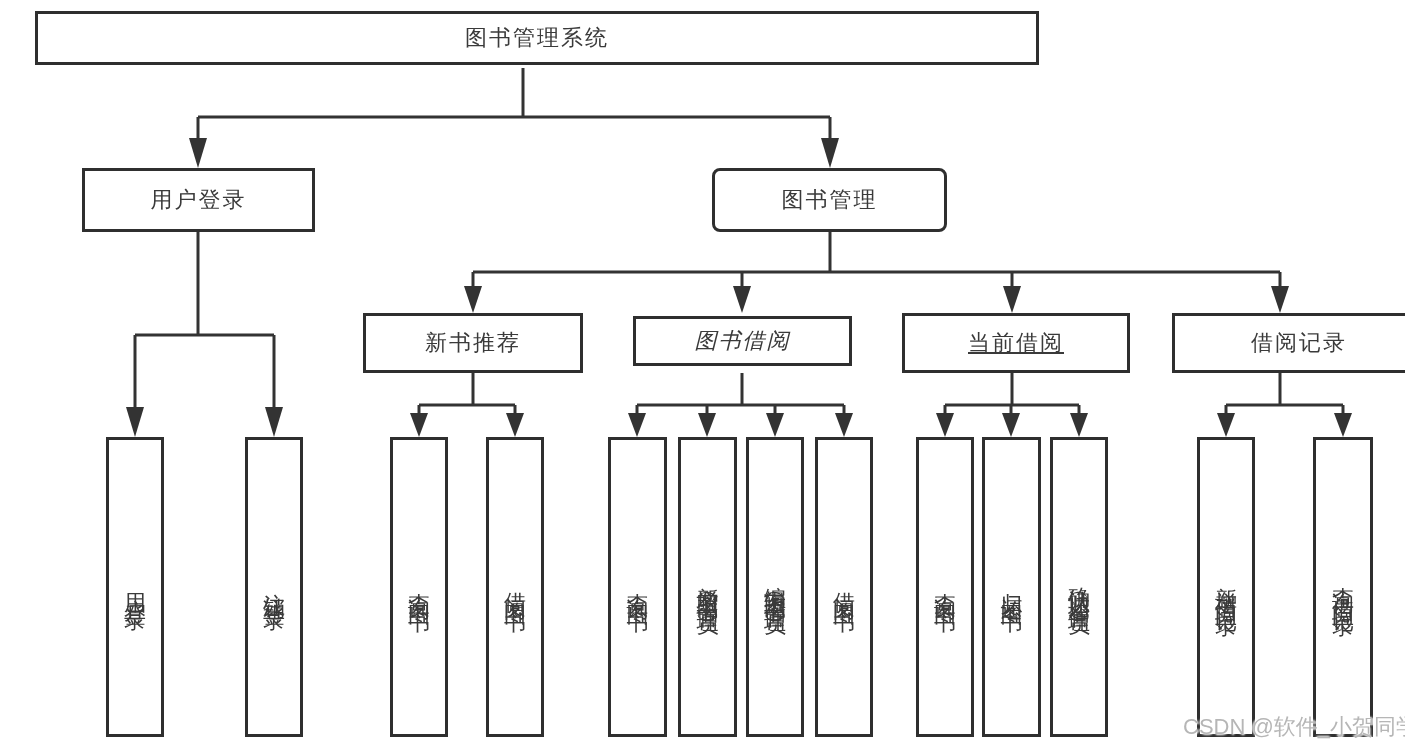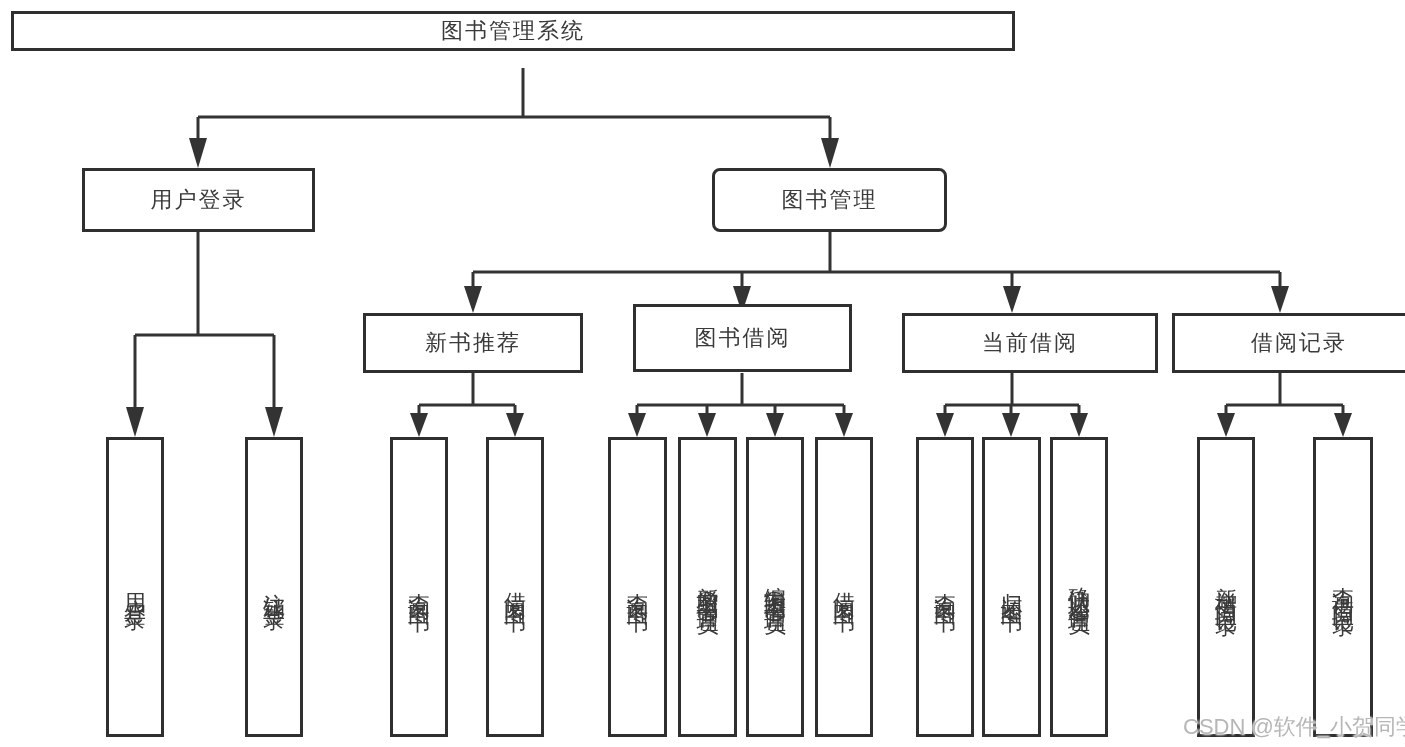--- a/index.html
+++ b/index.html
@@ -113,38 +113,38 @@
     <polygon points="1070,413 1088,413 1079,437"></polygon>
 
     <line x1="1280" y1="373" x2="1280" y2="405"></line>
     <line x1="1226" y1="405" x2="1343" y2="405"></line>
     <line x1="1226" y1="405" x2="1226" y2="418"></line>
     <polygon points="1217,413 1235,413 1226,437"></polygon>
     <line x1="1343" y1="405" x2="1343" y2="418"></line>
     <polygon points="1334,413 1352,413 1343,437"></polygon>
   </svg>
 
-  <div class="node" style="left:11px; top:11px; width:1004px; height:40px;">
+  <div class="node" style="left:35px; top:11px; width:1004px; height:54px;">
     <span class="h-label">图书管理系统</span>
   </div>
 
   <div class="node" style="left:82px; top:168px; width:233px; height:64px;">
     <span class="h-label">用户登录</span>
   </div>
   <div class="node" style="left:712px; top:168px; width:235px; height:64px;border-radius:8px;">
     <span class="h-label">图书管理</span>
   </div>
 
   <div class="node" style="left:363px; top:313px; width:220px; height:60px;justify-content:center;">
     <span class="h-label">新书推荐</span>
   </div>
-  <div class="node" style="left:633px; top:304px; width:219px; height:68px;">
+  <div class="node" style="left:633px; top:316px; width:219px; height:50px;font-style:italic;">
     <span class="h-label">图书借阅</span>
   </div>
-  <div class="node" style="left:902px; top:313px; width:256px; height:60px;">
+  <div class="node" style="left:902px; top:313px; width:228px; height:60px;text-decoration:underline;">
     <span class="h-label">当前借阅</span>
   </div>
   <div class="node" style="left:1172px; top:313px; width:254px; height:60px;">
     <span class="h-label">借阅记录</span>
   </div>
 
   <div class="node" style="left:106px; top:437px; width:58px; height:300px;">
     <span class="v-label">用户登录</span>
   </div>
   <div class="node" style="left:245px; top:437px; width:58px; height:300px;">

